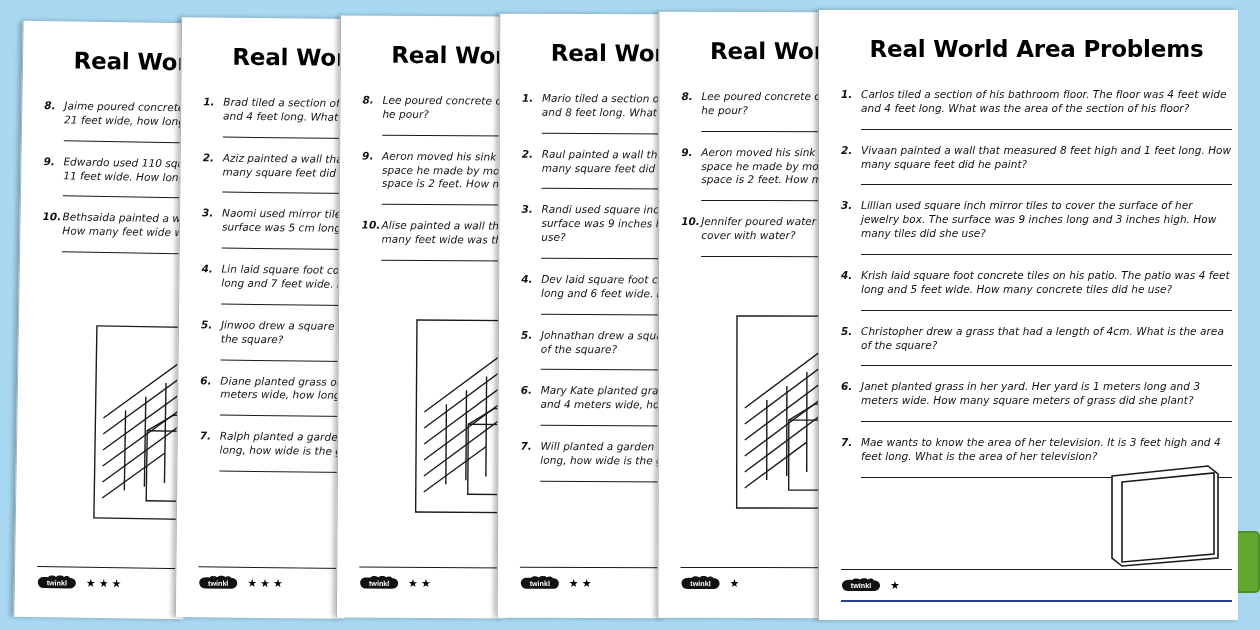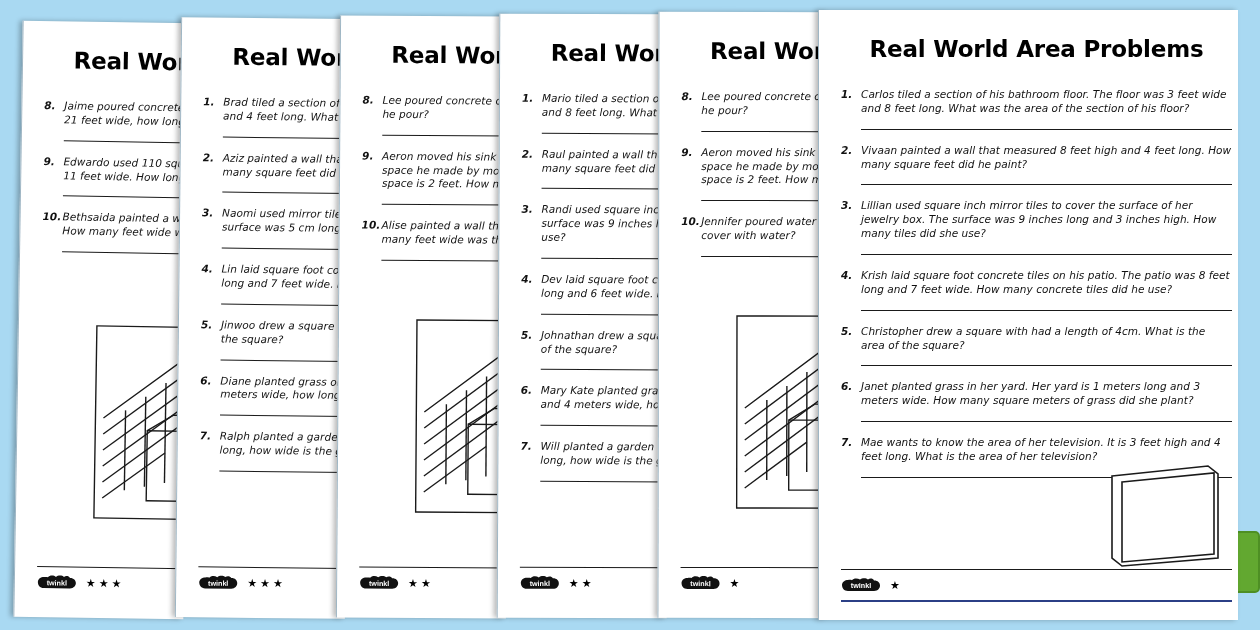--- a/index.html
+++ b/index.html
@@ -464,41 +464,41 @@
       </div>
 
     </div>
       </div>
       <div class="sheet" style="left: 818px; top: 10px; width: 420px; height: 610px; transform: rotate(0deg); z-index: 15;">
     <div class="sheet-inner">
       <div class="sheet-title">Real World Area Problems</div>
       <ul class="qlist">
             <li class="q">
         <span class="qnum">1.</span>
-        <span class="qtext">Carlos tiled a section of his bathroom floor. The floor was 3 feet wide and 8 feet long. What was the area of the section of his floor?</span>
+        <span class="qtext">Carlos tiled a section of his bathroom floor. The floor was 4 feet wide and 4 feet long. What was the area of the section of his floor?</span>
       </li>
       <div class="answer-rule"></div>
             <li class="q">
         <span class="qnum">2.</span>
-        <span class="qtext">Vivaan painted a wall that measured 8 feet high and 4 feet long. How many square feet did he paint?</span>
+        <span class="qtext">Vivaan painted a wall that measured 8 feet high and 1 feet long. How many square feet did he paint?</span>
       </li>
       <div class="answer-rule"></div>
             <li class="q">
         <span class="qnum">3.</span>
         <span class="qtext">Lillian used square inch mirror tiles to cover the surface of her jewelry box. The surface was 9 inches long and 3 inches high. How many tiles did she use?</span>
       </li>
       <div class="answer-rule"></div>
             <li class="q">
         <span class="qnum">4.</span>
-        <span class="qtext">Krish laid square foot concrete tiles on his patio. The patio was 8 feet long and 7 feet wide. How many concrete tiles did he use?</span>
+        <span class="qtext">Krish laid square foot concrete tiles on his patio. The patio was 4 feet long and 5 feet wide. How many concrete tiles did he use?</span>
       </li>
       <div class="answer-rule"></div>
             <li class="q">
         <span class="qnum">5.</span>
-        <span class="qtext">Christopher drew a square with had a length of 4cm. What is the area of the square?</span>
+        <span class="qtext">Christopher drew a grass that had a length of 4cm. What is the area of the square?</span>
       </li>
       <div class="answer-rule"></div>
             <li class="q">
         <span class="qnum">6.</span>
         <span class="qtext">Janet planted grass in her yard. Her yard is 1 meters long and 3 meters wide. How many square meters of grass did she plant?</span>
       </li>
       <div class="answer-rule"></div>
             <li class="q">
         <span class="qnum">7.</span>
         <span class="qtext">Mae wants to know the area of her television. It is 3 feet high and 4 feet long. What is the area of her television?</span>

